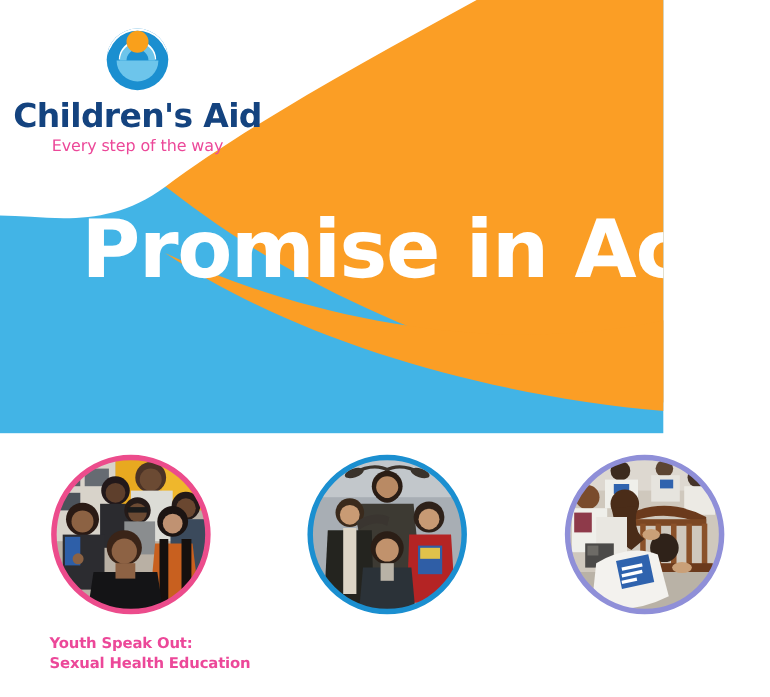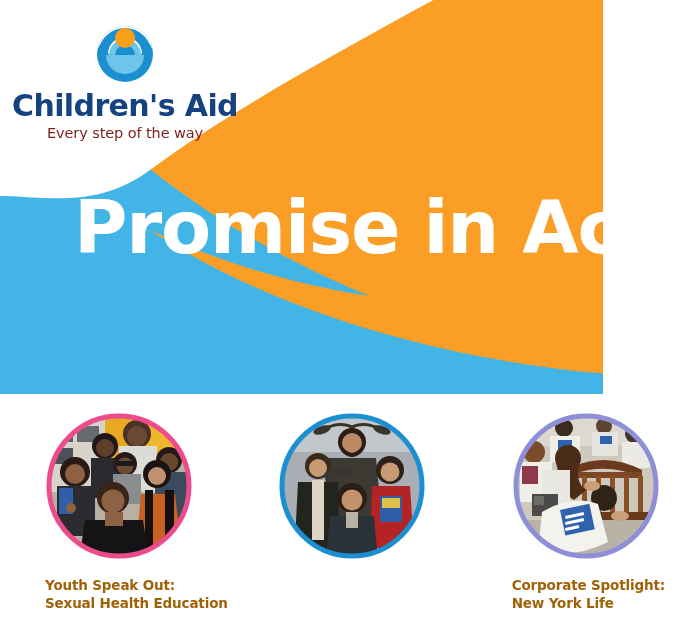--- a/index.html
+++ b/index.html
@@ -58,21 +58,21 @@
     color: #14437f;
     line-height: 1.05;
   }
   .logo-tagline {
     display: block;
     margin-top: 4px;
     font-family: "DejaVu Sans", sans-serif;
     font-weight: normal;
     font-size: 14.5px;
     letter-spacing: -0.1px;
-    color: #7f1d1d;
+    color: #ec4899;
     line-height: 1.1;
   }
 
   
   .hero-title {
     position: absolute;
     left: 74px;
     top: 191px;
     z-index: 6;
     font-family: "DejaVu Sans", sans-serif;
@@ -110,21 +110,21 @@
   }
   .card-photo svg {
     display: block;
   }
   .card-caption {
     margin-top: 16px;
     font-family: "DejaVu Sans", sans-serif;
     font-weight: bold;
     font-size: 13.5px;
     line-height: 1.35;
-    color: #a16207;
+    color: #ec4899;
     white-space: pre-line;
     letter-spacing: -0.15px;
   }
 </style>
 </head>
 <body>
 
 <div id="page">
 
   <div class="hero">
@@ -322,18 +322,16 @@
             <rect x="53" y="104" width="19" height="3" fill="#ffffff" transform="rotate(-12 53 104)"></rect>
             <rect x="53" y="110" width="19" height="3" fill="#ffffff" transform="rotate(-12 53 110)"></rect>
             <rect x="53" y="116" width="14" height="3" fill="#ffffff" transform="rotate(-12 53 116)"></rect>
 
             <ellipse cx="108" cy="104" rx="9" ry="5" fill="#caa078"></ellipse>
             <ellipse cx="80" cy="74" rx="8" ry="5" fill="#caa078"></ellipse>
           </g>
           <circle cx="74" cy="74" r="70" fill="none" stroke="#8F8FD8" stroke-width="5"></circle>
         </svg>
       </div>
-      <div class="card-caption">Corporate Spotlight:
-New York Life</div>
     </div>
 
   </div>
 </div>
 
 </body></html>

